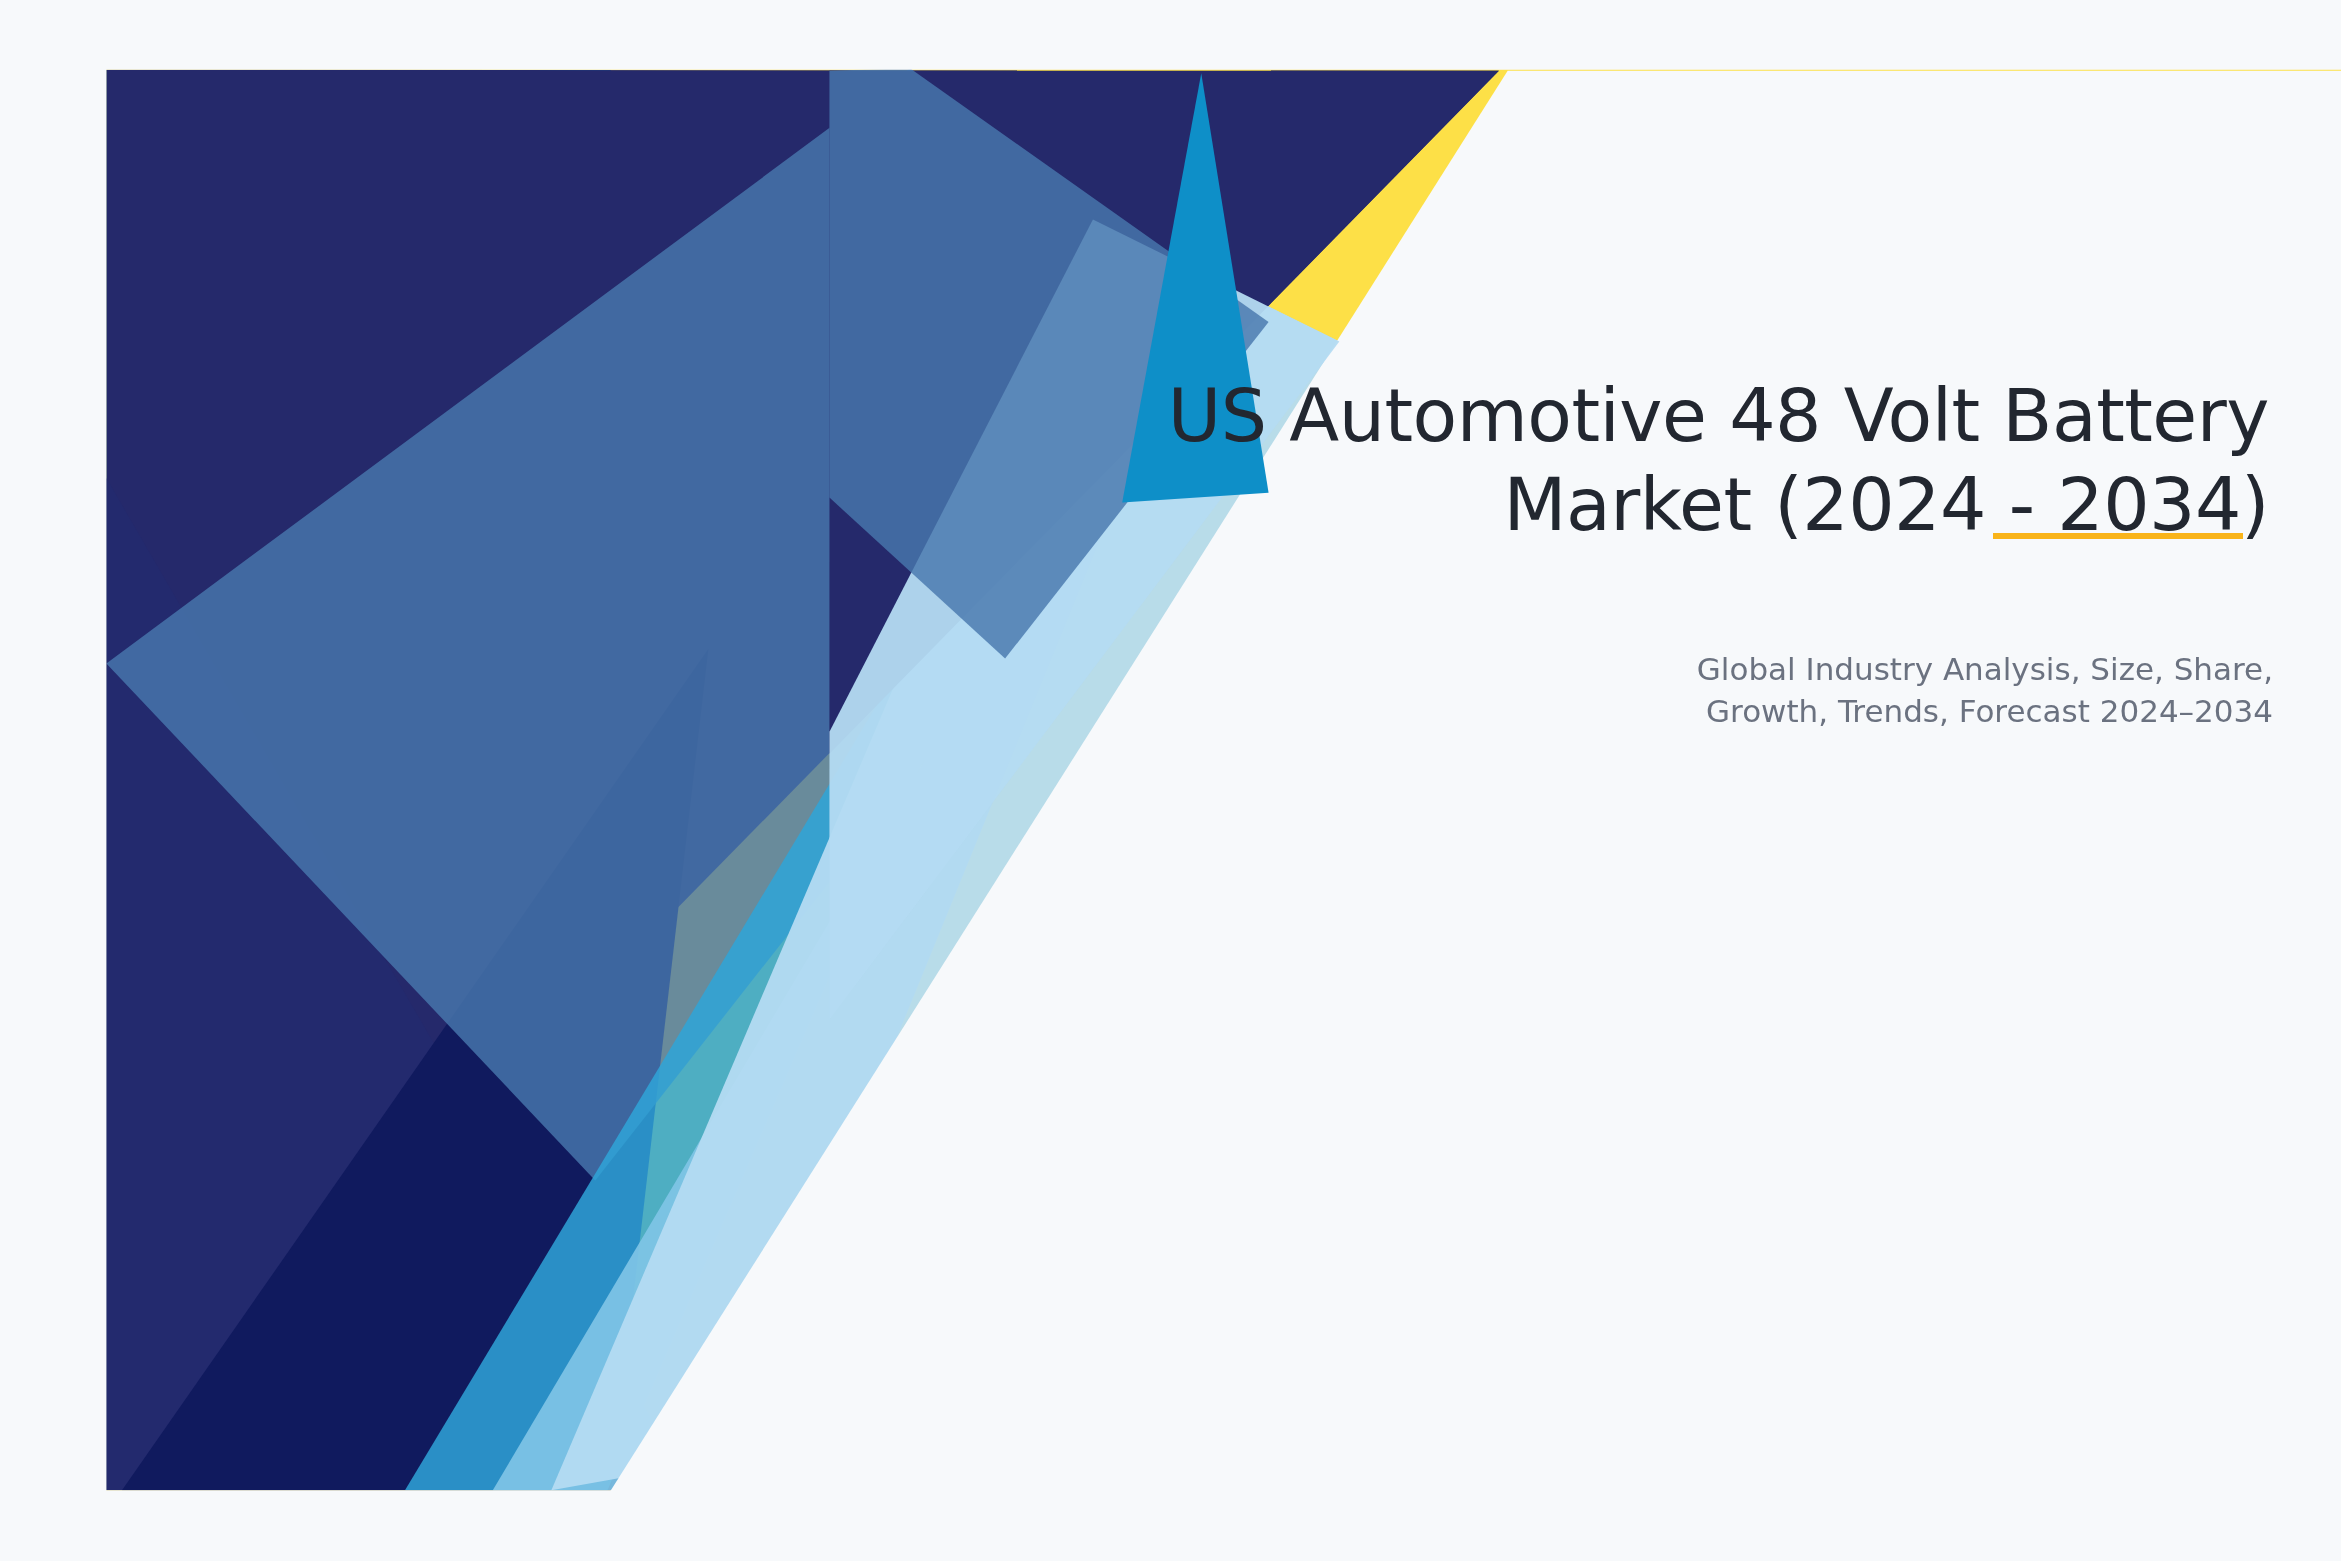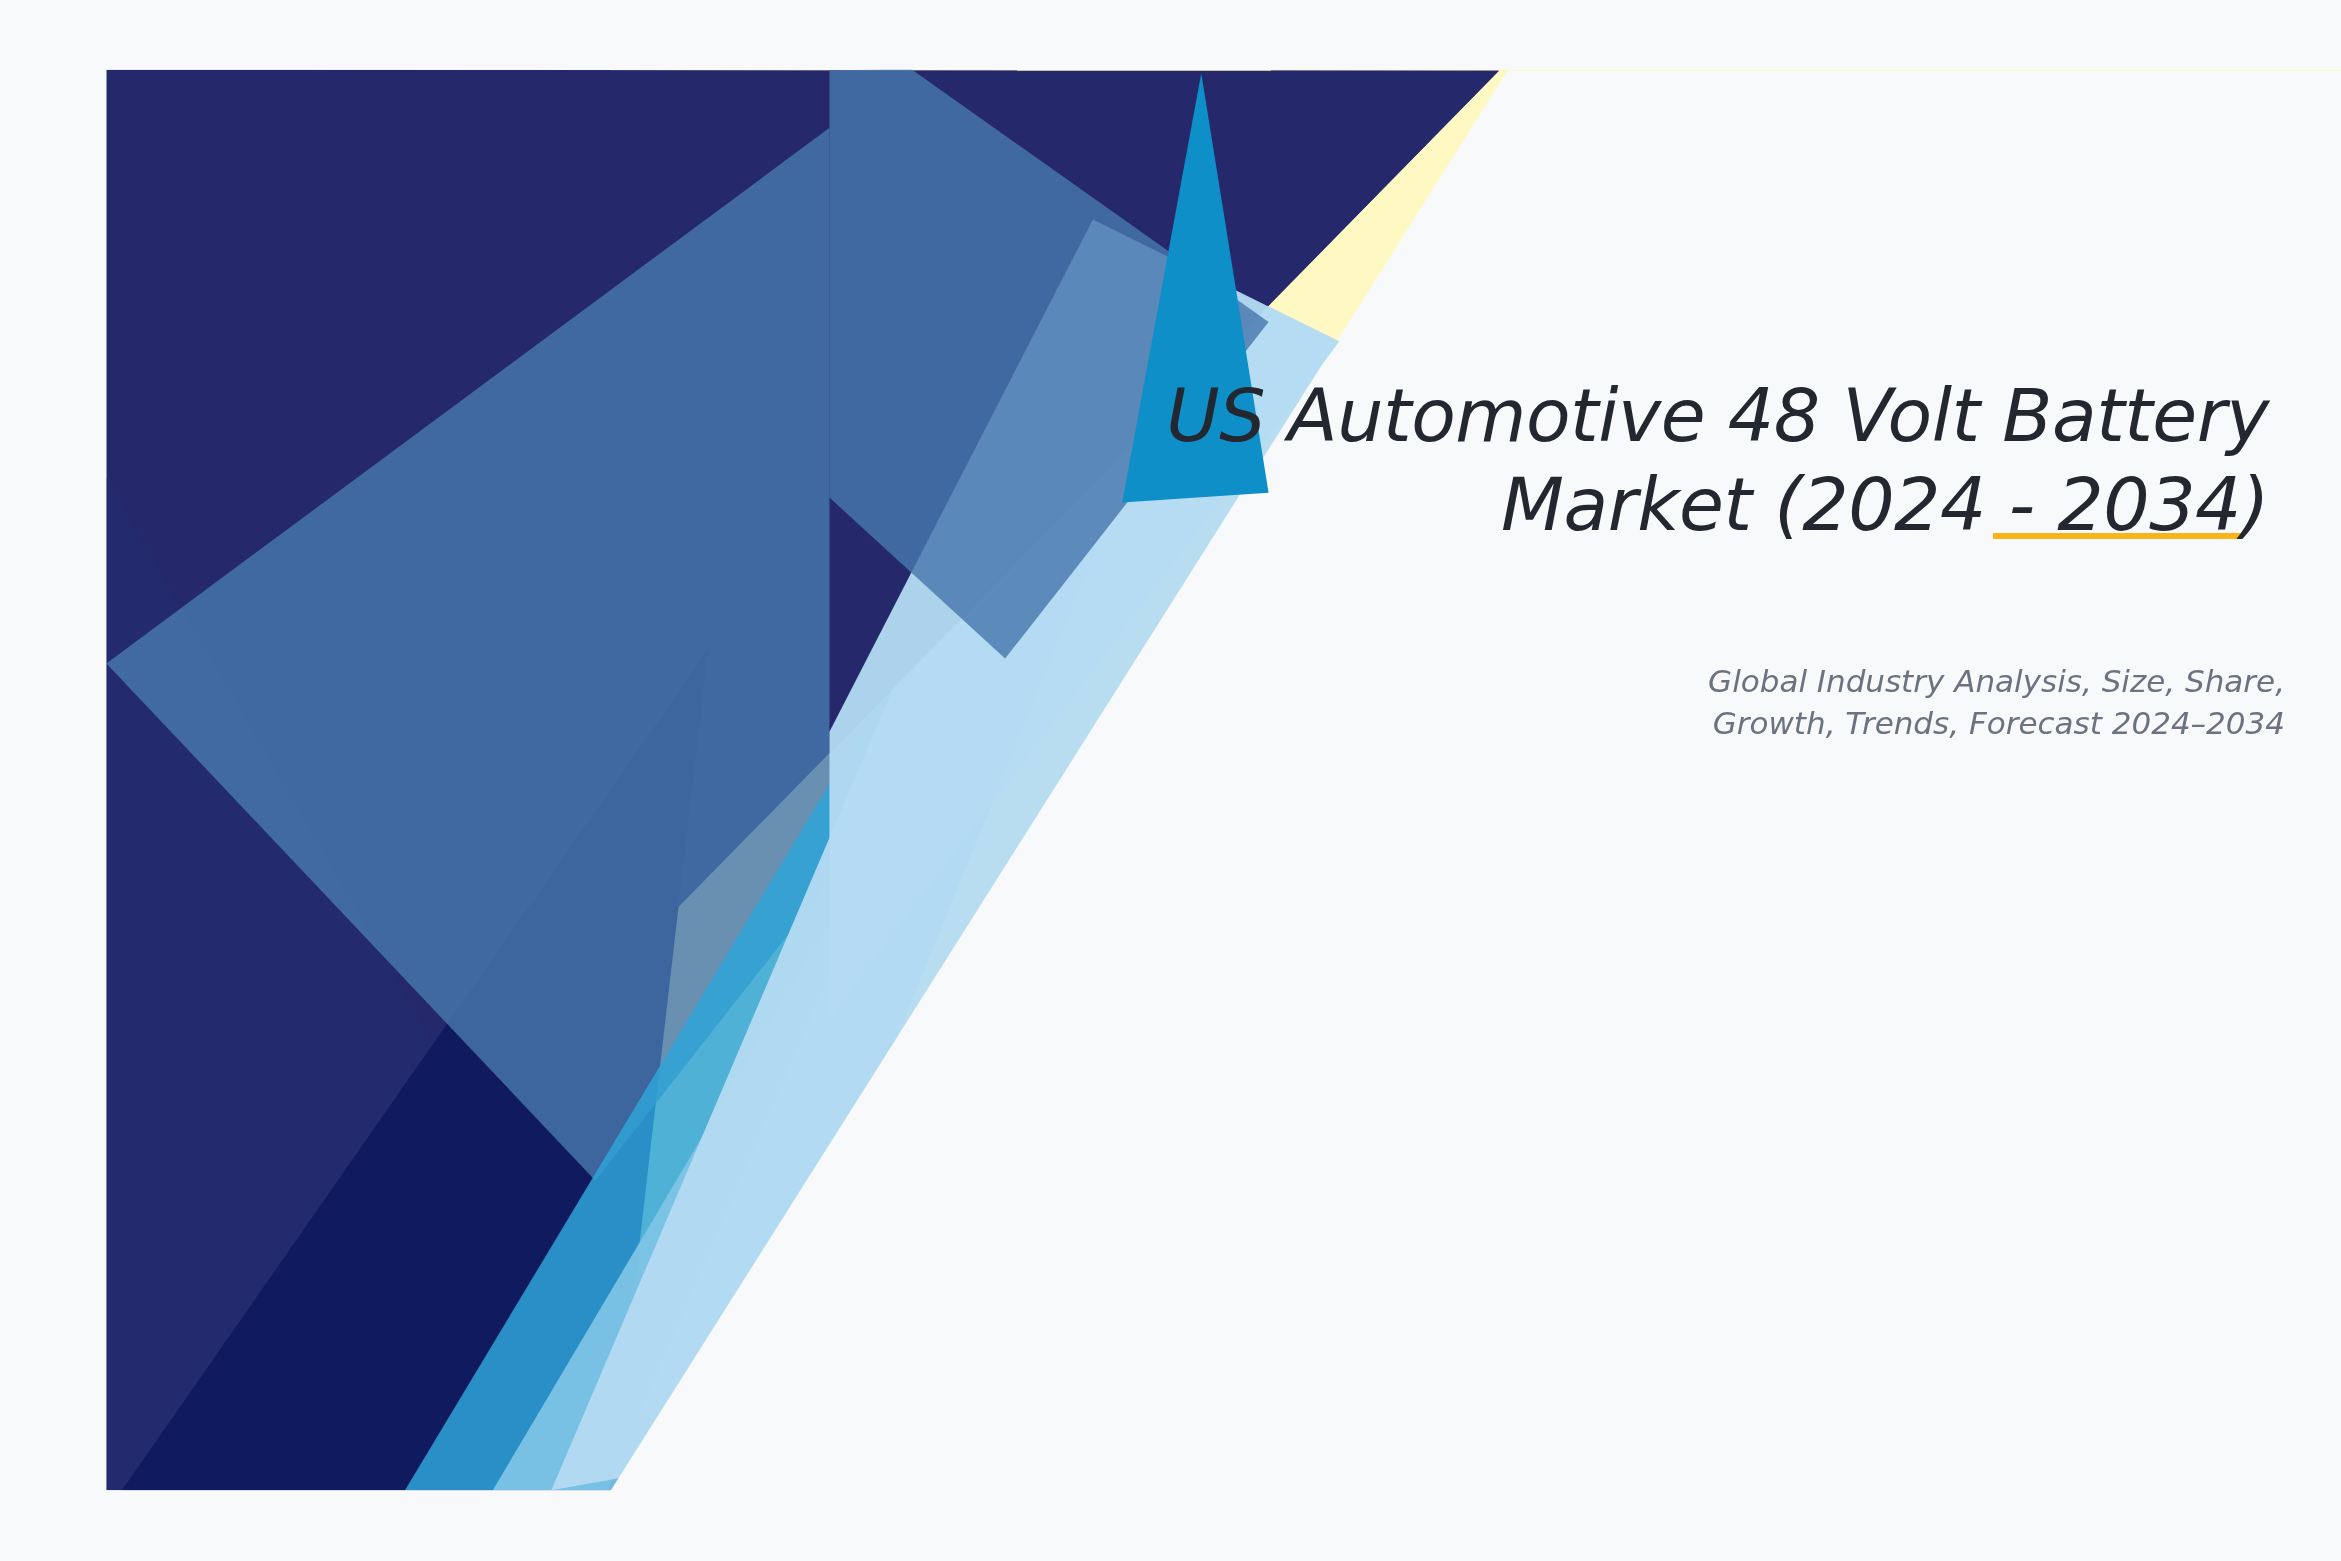--- a/index.html
+++ b/index.html
@@ -4,24 +4,23 @@
 <style>
   html, body {
     margin: 0;
     padding: 0;
     background: #f7f9fb;
   }
   #page {
     position: relative;
     width: 2342px;
     height: 1504px;
-    background: #fef9c3;
+    background: #fde047;
     overflow: hidden;
     font-family: "DejaVu Sans", "Liberation Sans", sans-serif;
-    font-style: italic;
   }
   #artwork {
     position: absolute;
     left: 0;
     top: 0;
     width: 2342px;
     height: 1561px;
     display: block;
   }
   #text-block {
@@ -46,21 +45,21 @@
   #title-accent {
     position: absolute;
     left: 1993px;
     top: 533px;
     width: 250px;
     height: 6.3px;
     background: #f9b41a;
     z-index: 2;
   }
   #cover-subtitle {
-    margin: 16px;
+    margin: 4px;
     position: absolute;
     left: 1049px;
     top: 645px;
     width: 1220px;
     text-align: right;
     font-family: "DejaVu Sans", "Liberation Sans", sans-serif;
     font-size: 31px;
     line-height: 1.35;
     font-weight: 400;
     color: #6b7280;

